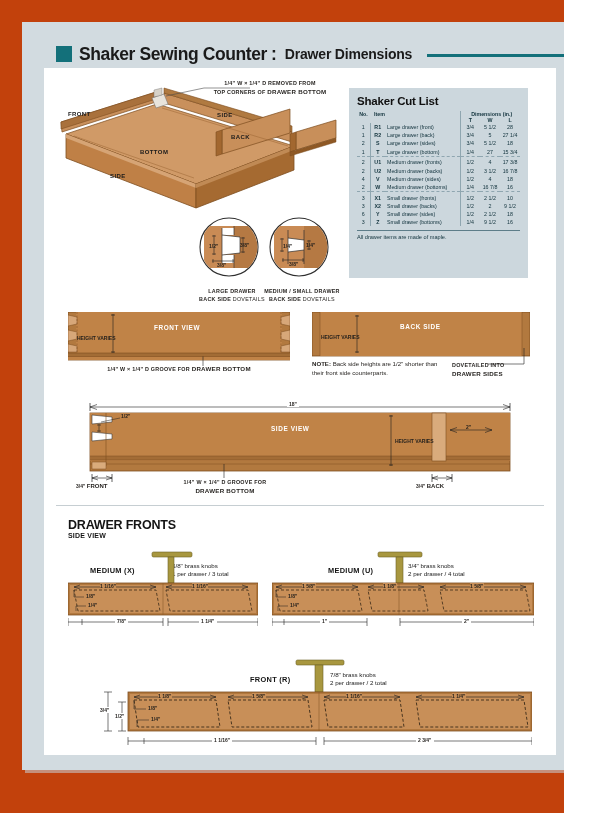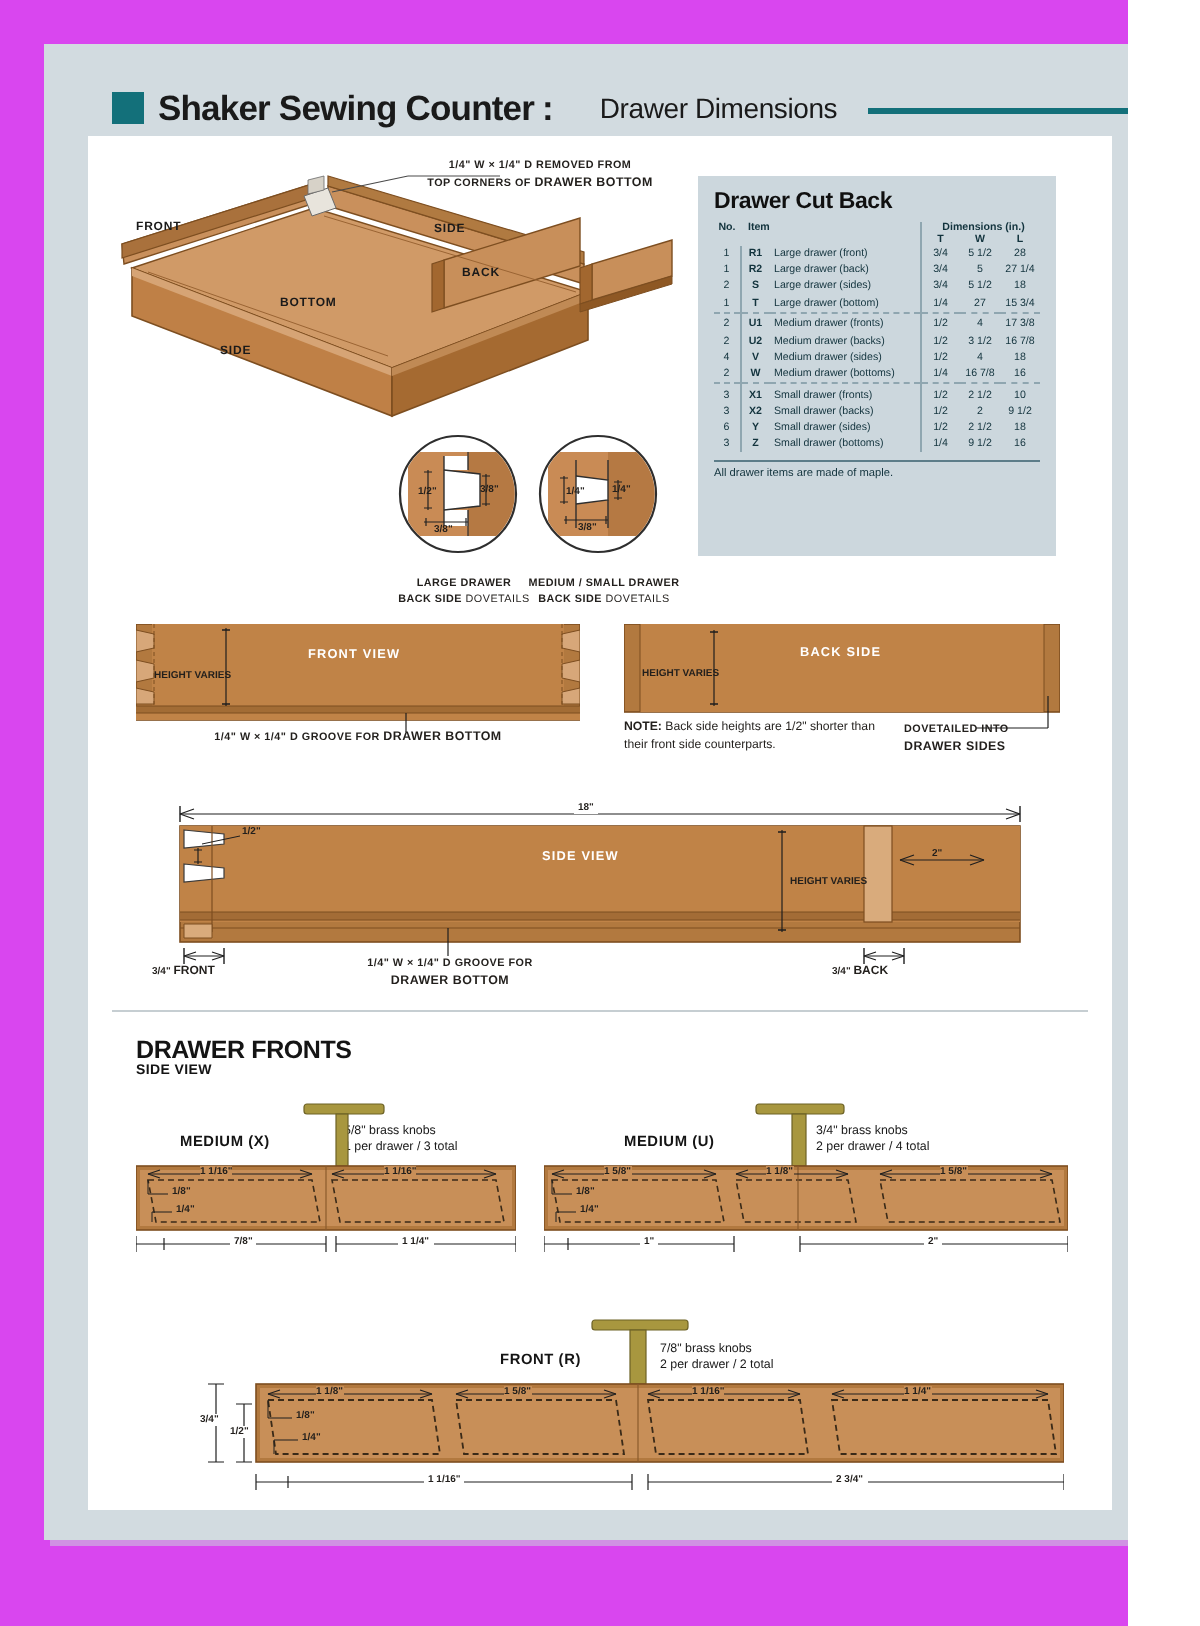--- a/index.html
+++ b/index.html
@@ -5,21 +5,21 @@
   * { box-sizing: border-box; }
   html, body {
     margin: 0; padding: 0;
     width: 600px; height: 813px;
     background: #ffffff;
     font-family: "Liberation Sans", sans-serif;
   }
   #page {
     position: relative;
     width: 564px; height: 813px;
-    background: #d946ef;
+    background: #c2410c;
     overflow: hidden;
   }
 
   
   .frame {
     position: absolute;
     left: 22px; top: 22px;
     width: 556px; height: 748px;
     background: #d2dbe0;
   }
@@ -46,22 +46,22 @@
   }
   .hdr-sq {
     width: 16px; height: 16px; background: #13707a; flex: 0 0 auto;
   }
   .hdr-t1 {
     font-size: 17.5px; font-weight: bold; color: #1a1a1a;
     letter-spacing: -.4px; white-space: nowrap;
   }
   .hdr-colon { font-size: 17.5px; font-weight: bold; color:#1a1a1a; margin-left:-3px;}
   .hdr-t2 {
-    font-size: 14px; font-weight: normal; color: #1a1a1a;
-    letter-spacing: -.2px; white-space: nowrap; margin-left: 16px;
+    font-size: 14px; font-weight: bold; color: #1a1a1a;
+    letter-spacing: -.2px; white-space: nowrap; margin-left: 1px;
   }
   .hdr-rule {
     flex: 1 1 auto; height: 3px; background: #13707a; margin-left: 8px; margin-top:2px;
   }
 
   
   .cap {
     font-size: 5.4px; font-weight: bold; color: #221f1c;
     letter-spacing: .25px; line-height: 1.45; text-transform: uppercase;
   }
@@ -268,21 +268,21 @@
     <span class="dim" style="position:absolute; left:25px; top:45px;">3/8"</span>
     <div class="dt-cap">
       <div class="cap">MEDIUM / SMALL DRAWER</div>
       <div class="cap">
         <span>BACK SIDE</span><span style="font-weight:normal"> DOVETAILS</span>
       </div>
     </div>
   </div>
 
   <div class="cutlist">
-    <div class="cut-title">Drawer Cut Back</div>
+    <div class="cut-title">Shaker Cut List</div>
     <table class="cl">
       <tbody>
           <tr class="cl-hdr">
         <td class="c-no">No.</td>
         <td class="c-item" colspan="2" style="padding-left:4px !important;">Item</td>
         <td class="vline" colspan="3" style="text-align:center; padding-left:3px;">Dimensions (in.)</td>
       </tr>
       <tr class="cl-sub">
         <td></td>
             <td colspan="2"></td>
@@ -553,21 +553,21 @@
       <path d="M100,70 L100,78 M190,70 L190,78" stroke="#1e1e1e" stroke-width="0.6"></path>
     </svg>
     <span class="dim" style="position:absolute; left:32px; top:35px; background:#c88f58;">1 1/16"</span>
     <span class="dim" style="position:absolute; left:124px; top:35px; background:#c88f58;">1 1/16"</span>
     <span class="dim" style="position:absolute; left:18px; top:45px;">1/8"</span>
     <span class="dim" style="position:absolute; left:20px; top:54px;">1/4"</span>
     <span class="dim" style="position:absolute; left:47px; top:70px; background:#fff; padding:0 2px;">7/8"</span>
     <span class="dim" style="position:absolute; left:131px; top:70px; background:#fff; padding:0 2px;">1 1/4"</span>
   </div>
 
-  <span class="sect-lbl" style="left:312px; top:566px;">MEDIUM (U)</span>
+  <span class="sect-lbl" style="left:328px; top:566px;">MEDIUM (U)</span>
   <div class="knob-note" style="left:408px; top:562px;">
     <div>3/4" brass knobs</div>
     <div>2 per drawer / 4 total</div>
   </div>
   <div class="panel" style="left:272px; top:548px; width:262px;">
     <svg width="262" height="90" viewBox="0 0 262 90">
       <rect x="106" y="4" width="44" height="5" rx="1.5" fill="#a8973f" stroke="#6d6225" stroke-width="0.6"></rect>
       <rect x="124" y="9" width="7" height="26" fill="#a8973f" stroke="#6d6225" stroke-width="0.6"></rect>
       <rect x="0" y="35" width="262" height="32" fill="#b2793f" stroke="#7d4e20" stroke-width="0.8"></rect>
       <rect x="2" y="37" width="258" height="28" fill="#c88f58"></rect>

